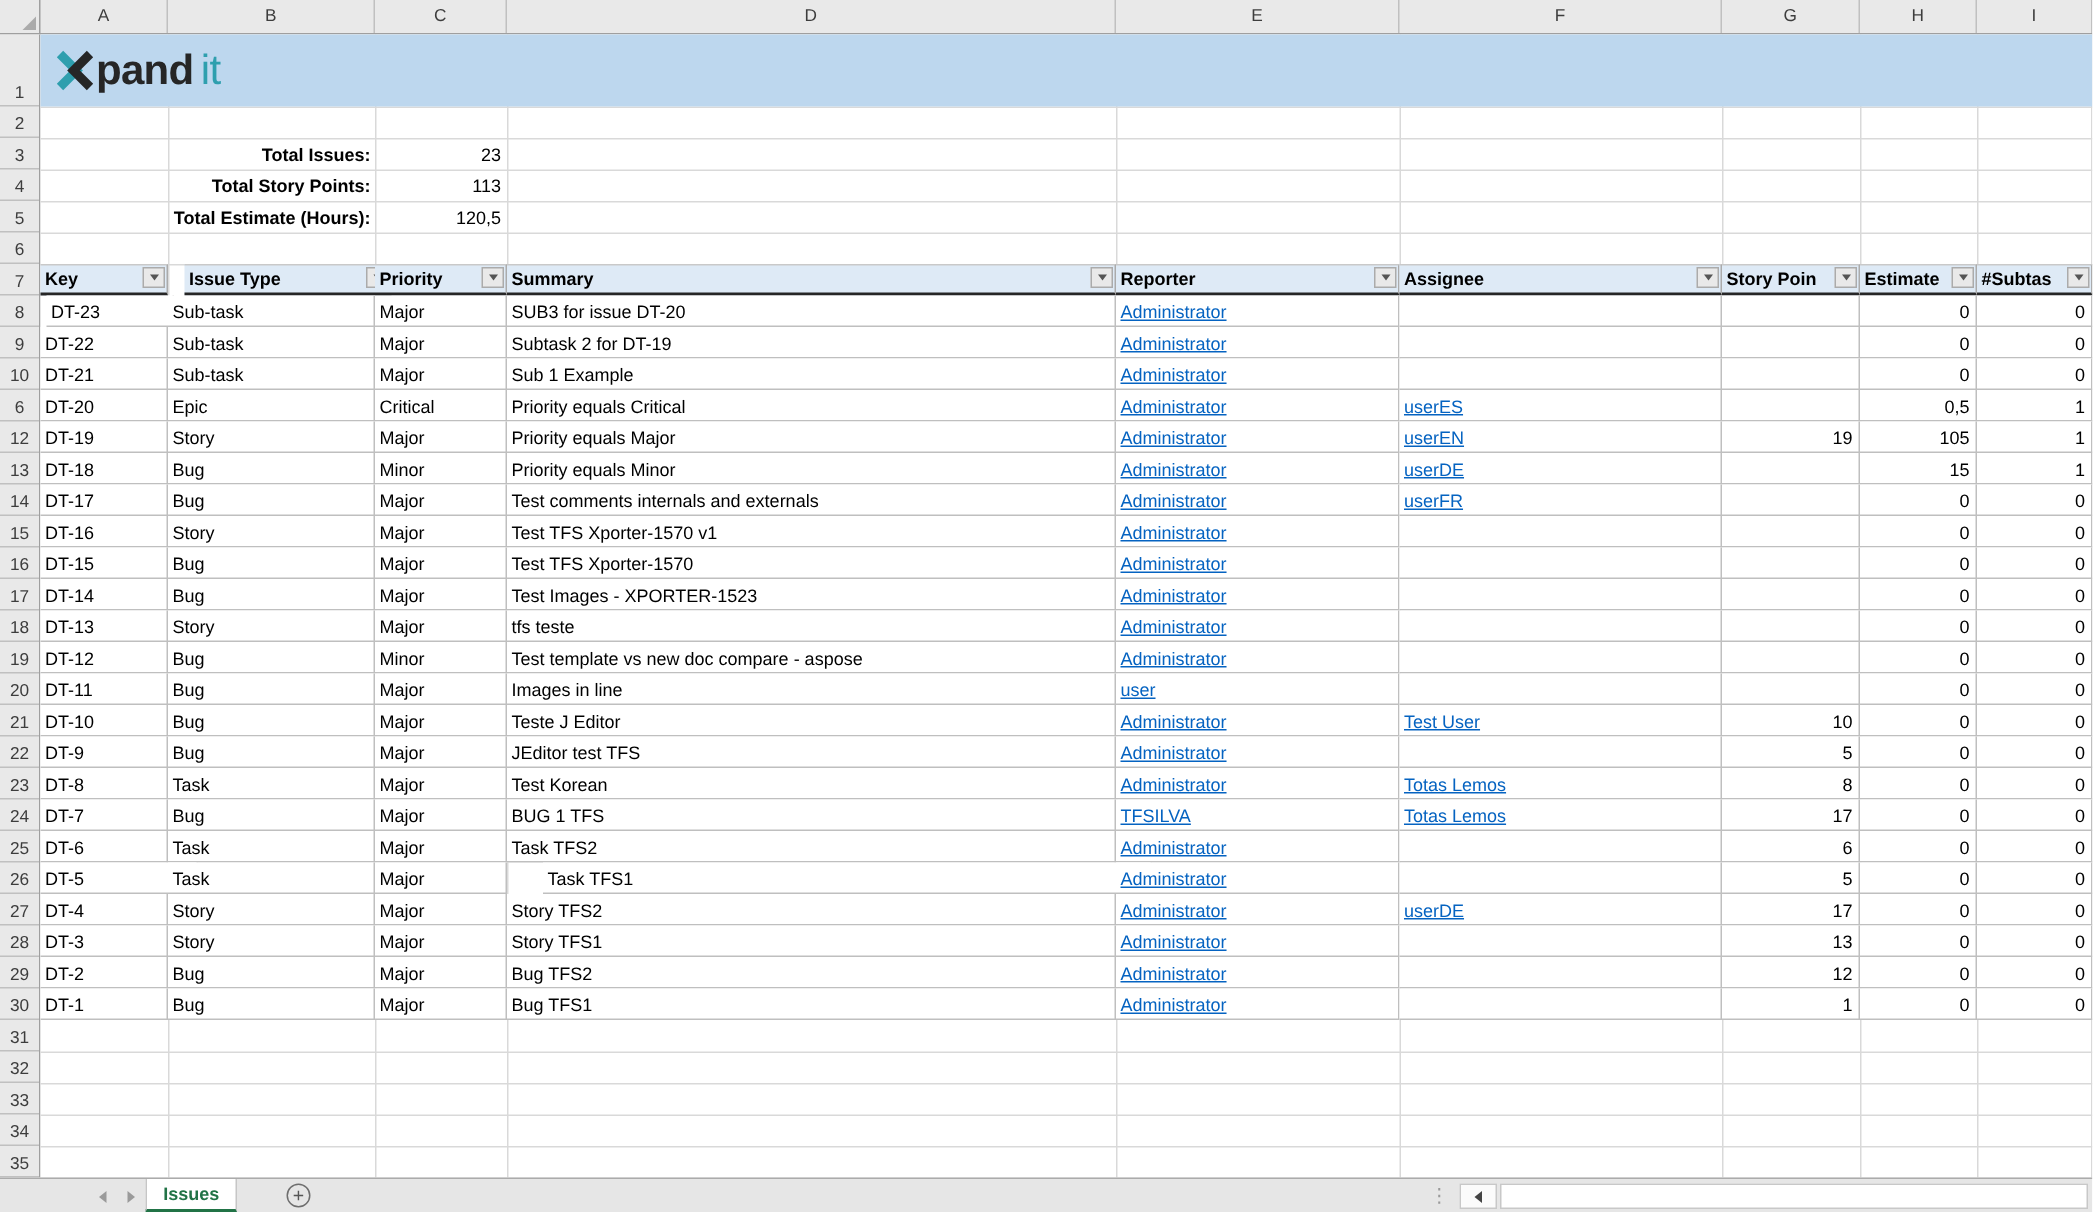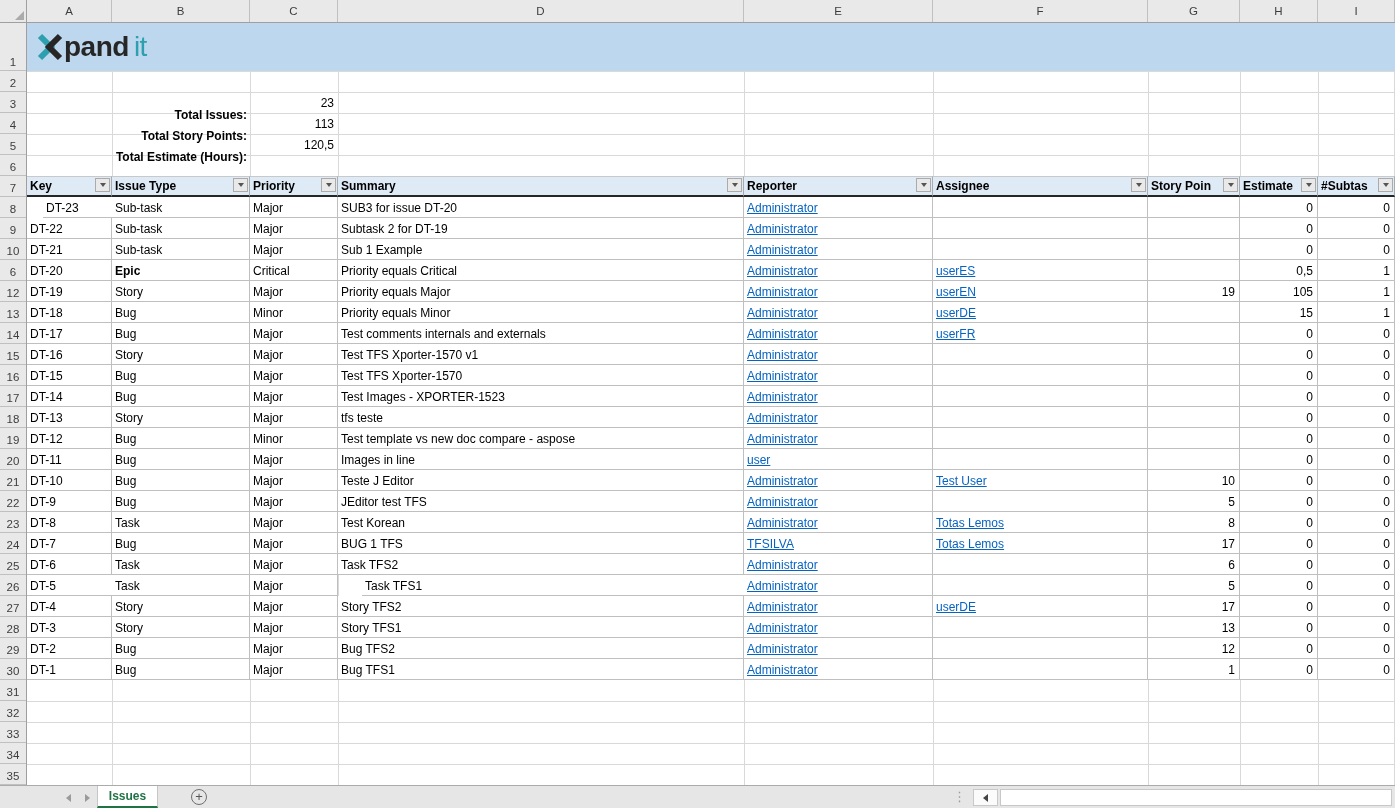--- a/index.html
+++ b/index.html
@@ -32,21 +32,21 @@
   .hline{position:absolute;left:0;height:1px;width:1368px;background:var(--grid);}
 
   .banner{position:absolute;left:0;top:0;width:1368px;height:48px;background:var(--banner);
           display:flex;align-items:center;padding-left:9px;box-sizing:border-box;}
   .logo{display:flex;align-items:center;}
   .logo svg{display:block;margin-right:1px;}
   .logo-dark{font-weight:bold;font-size:28px;color:var(--dark);letter-spacing:-0.5px;line-height:1;}
   .logo-teal{font-size:28px;color:var(--teal);margin-left:5px;letter-spacing:-0.5px;line-height:1;}
 
   .total-label{position:absolute;left:0;width:220px;text-align:right;font-weight:bold;font-size:12px;
-               color:#000;height:21px;box-sizing:border-box;padding-top:16px;}
+               color:#000;height:21px;box-sizing:border-box;padding-top:4px;}
   .total-value{position:absolute;left:223px;width:84px;text-align:right;font-size:12px;color:#000;
                height:21px;box-sizing:border-box;padding-top:4px;}
 
   .thead-cell{position:absolute;top:153px;height:21px;background:var(--hdrfill);box-sizing:border-box;
               border-top:1px solid #C9C9C9;border-right:1px solid #ABABAB;border-bottom:2px solid #262626;
               font-weight:bold;font-size:12px;color:#000;display:flex;align-items:flex-end;
               padding:0 0 2px 3px;white-space:nowrap;overflow:hidden;}
   .filter-btn{position:absolute;right:1px;bottom:3px;width:15px;height:14px;background:#E9E9E9;
               border:1px solid #ABABAB;box-sizing:border-box;display:flex;align-items:center;justify-content:center;}
   .filter-btn .arr{width:0;height:0;border-left:3.5px solid transparent;border-right:3.5px solid transparent;
@@ -181,21 +181,21 @@
         <div class="total-value" style="top: 111px;">120,5</div>
       </div>
 
     <div id="theader">
         <div class="thead-cell" style="left: 0px; width: 85px; top: 153px;">
           <span>Key</span>
           <div class="filter-btn">
             <div class="arr"></div>
           </div>
         </div>
-        <div class="thead-cell" style="left: 85px; width: 138px; top: 153px;">
+        <div class="thead-cell" style="left: 96px; width: 138px; top: 153px;">
           <span>Issue Type</span>
           <div class="filter-btn">
             <div class="arr"></div>
           </div>
         </div>
         <div class="thead-cell" style="left: 223px; width: 88px; top: 153px;">
           <span>Priority</span>
           <div class="filter-btn">
             <div class="arr"></div>
           </div>
@@ -232,21 +232,21 @@
         </div>
         <div class="thead-cell" style="left: 1291px; width: 77px; top: 153px;">
           <span>#Subtas</span>
           <div class="filter-btn">
             <div class="arr"></div>
           </div>
         </div>
       </div>
     <div id="tbody">
         <div class="trow" style="top: 174px;">
-          <div class="cell" style="left: 16px; width: 85px;">DT-23</div>
+          <div class="cell" style="left: 4px; width: 85px;">DT-23</div>
           <div class="cell" style="left: 85px; width: 138px;">Sub-task</div>
           <div class="cell" style="left: 223px; width: 88px;">Major</div>
           <div class="cell" style="left: 311px; width: 406px;">SUB3 for issue DT-20</div>
           <div class="cell" style="left: 717px; width: 189px;">
             <a>Administrator</a>
           </div>
           <div class="cell" style="left: 906px; width: 215px;"></div>
           <div class="cell num" style="left: 1121px; width: 92px;"></div>
           <div class="cell num" style="left: 1213px; width: 78px;">0</div>
           <div class="cell num" style="left: 1291px; width: 77px;">0</div>
@@ -272,21 +272,21 @@
           <div class="cell" style="left: 717px; width: 189px;">
             <a>Administrator</a>
           </div>
           <div class="cell" style="left: 906px; width: 215px;"></div>
           <div class="cell num" style="left: 1121px; width: 92px;"></div>
           <div class="cell num" style="left: 1213px; width: 78px;">0</div>
           <div class="cell num" style="left: 1291px; width: 77px;">0</div>
         </div>
         <div class="trow" style="top: 237px;">
           <div class="cell" style="left: 0px; width: 85px;">DT-20</div>
-          <div class="cell" style="left: 85px; width: 138px; font-weight: bold;">Epic</div>
+          <div class="cell" style="left: 85px; width: 138px;">Epic</div>
           <div class="cell" style="left: 223px; width: 88px;">Critical</div>
           <div class="cell" style="left: 311px; width: 406px;">Priority equals Critical</div>
           <div class="cell" style="left: 717px; width: 189px;">
             <a>Administrator</a>
           </div>
           <div class="cell" style="left: 906px; width: 215px;">
             <a>userES</a>
           </div>
           <div class="cell num" style="left: 1121px; width: 92px;"></div>
           <div class="cell num" style="left: 1213px; width: 78px;">0,5</div>

